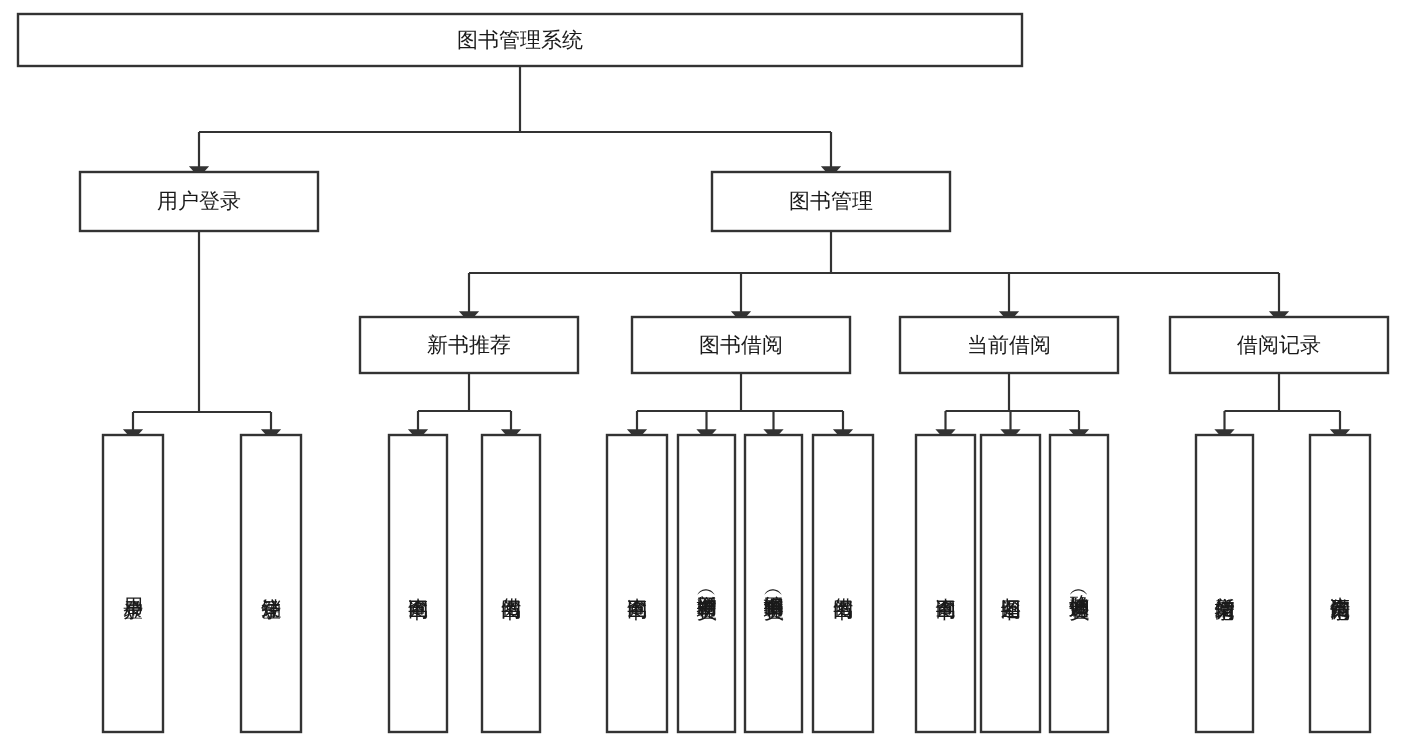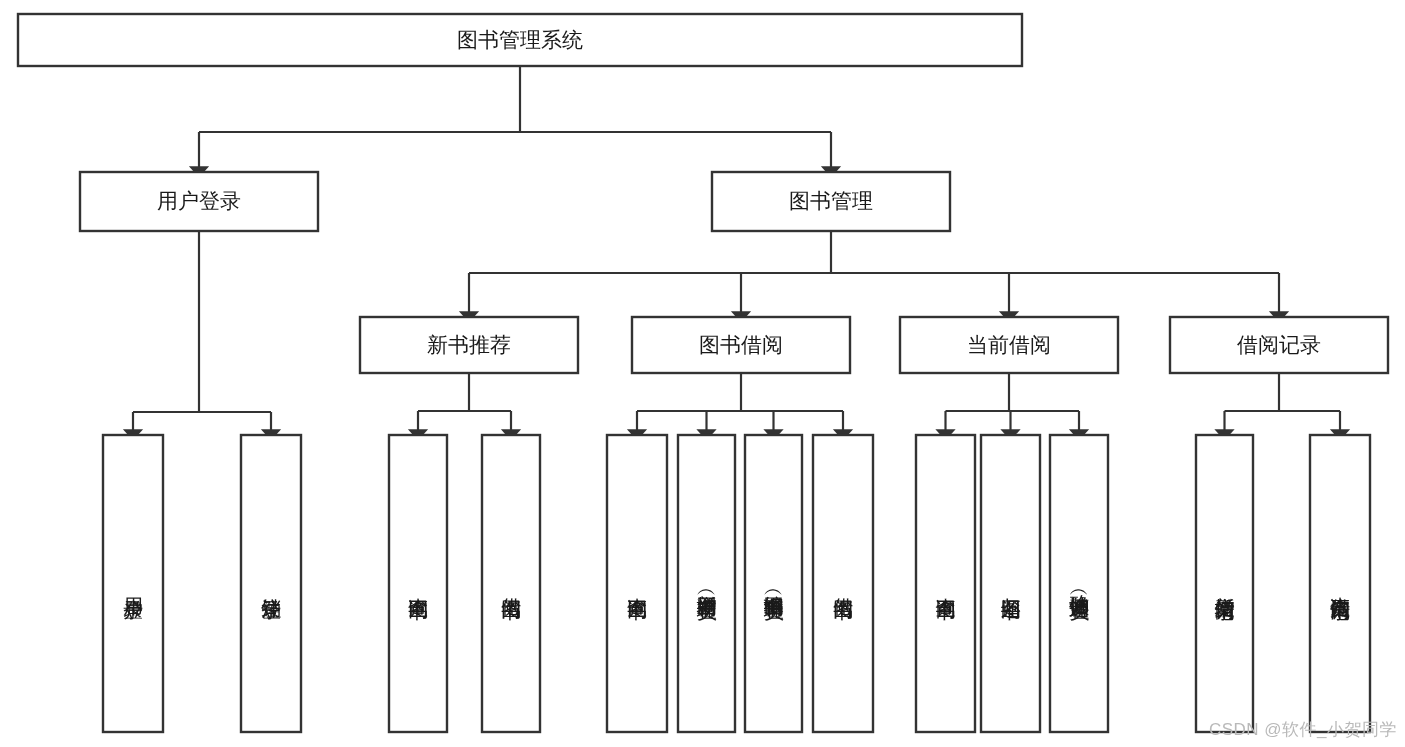--- a/index.html
+++ b/index.html
@@ -177,14 +177,13 @@
           <rect class="node-box" x="1196" y="435" width="57" height="297"></rect>
           <foreignObject x="1196" y="435" width="57" height="297"><div xmlns="http://www.w3.org/1999/xhtml" style="width: 57px; height: 297px; display: flex; align-items: center; justify-content: center; writing-mode: vertical-rl; text-orientation: upright; font-family: &quot;Liberation Sans&quot;, &quot;DejaVu Sans&quot;, sans-serif; font-size: 20px; line-height: 1.08; color: rgb(26, 26, 26); letter-spacing: 1px;">新增借阅记录</div></foreignObject>
         </g>
         <g>
           <rect class="node-box" x="1310" y="435" width="60" height="297"></rect>
           <foreignObject x="1310" y="435" width="60" height="297"><div xmlns="http://www.w3.org/1999/xhtml" style="width: 60px; height: 297px; display: flex; align-items: center; justify-content: center; writing-mode: vertical-rl; text-orientation: upright; font-family: &quot;Liberation Sans&quot;, &quot;DejaVu Sans&quot;, sans-serif; font-size: 20px; line-height: 1.08; color: rgb(26, 26, 26); letter-spacing: 1px;">查询借阅记录</div></foreignObject>
         </g>
       </g>
   </svg>
 
-  <div class="watermark">CSDN @软件_小贺同学</div>
 </div>
 
 </body></html>

